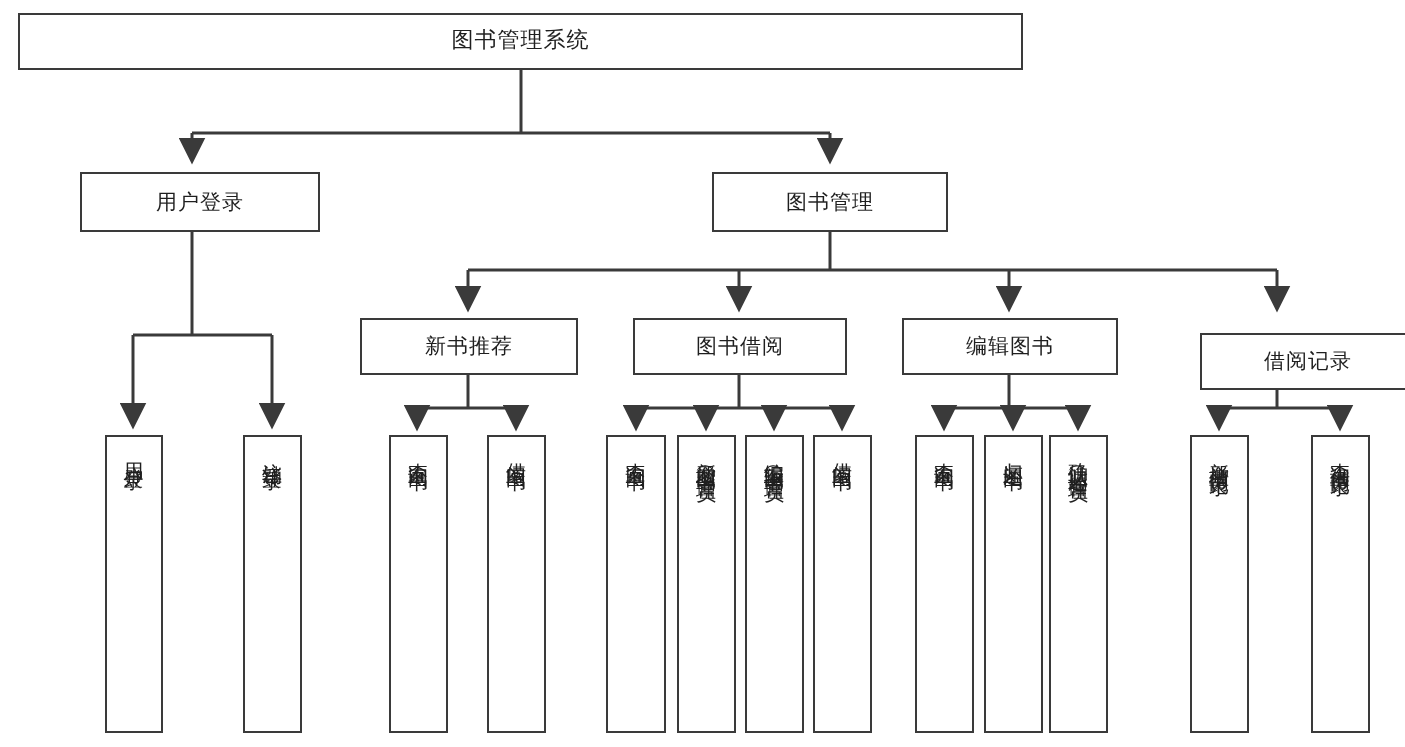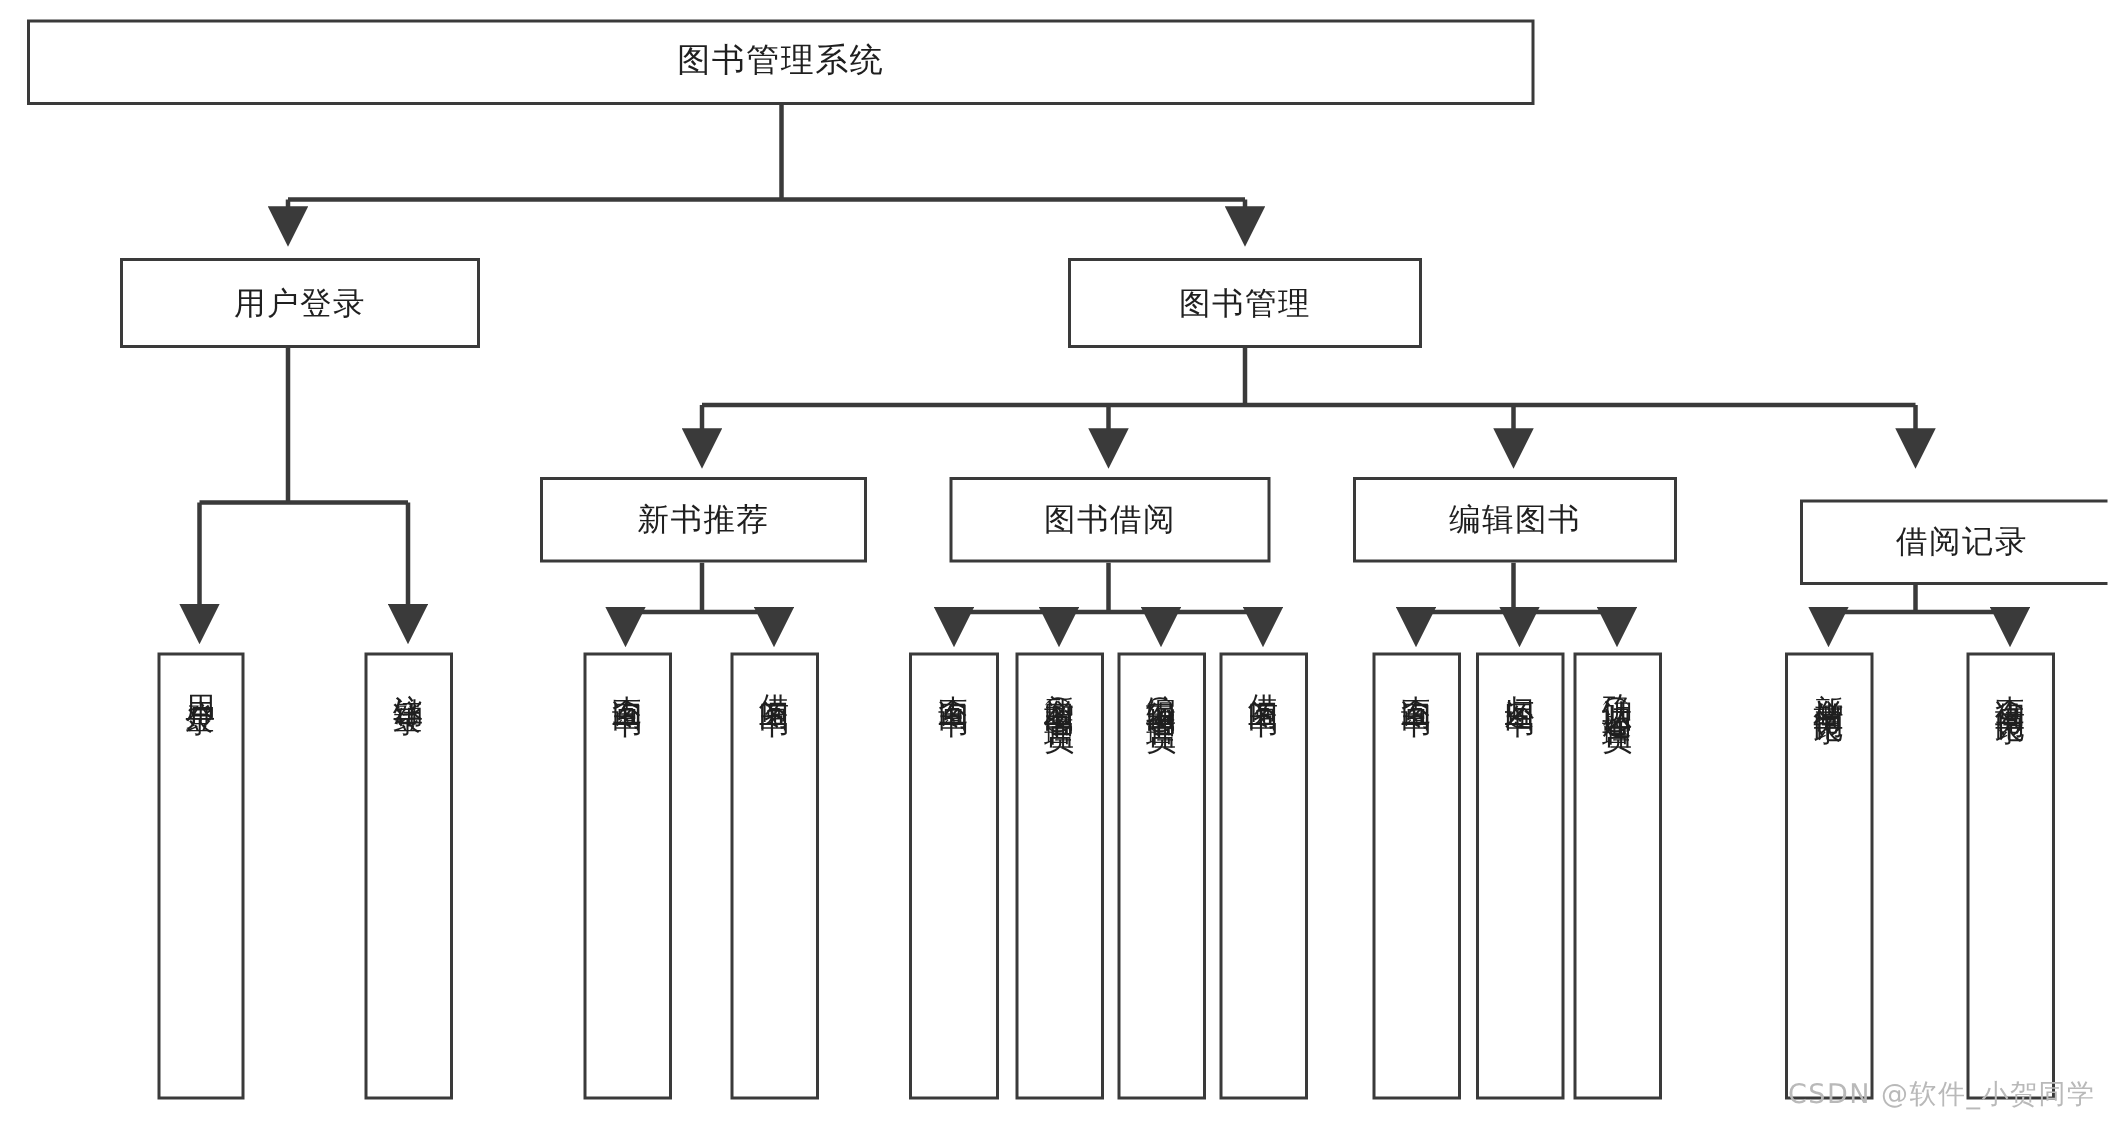--- a/index.html
+++ b/index.html
@@ -172,14 +172,13 @@
     <span class="label">确认归还（管理员）</span>
   </div>
 
   <div class="node leaf" style="left:1190px;top:435px;width:59px;height:298px;">
     <span class="label">新增借阅记录</span>
   </div>
   <div class="node leaf" style="left:1311px;top:435px;width:59px;height:298px;">
     <span class="label">查询借阅记录</span>
   </div>
 
-  <div class="watermark">CSDN @软件_小贺同学</div>
 </div>
 
 </body></html>

